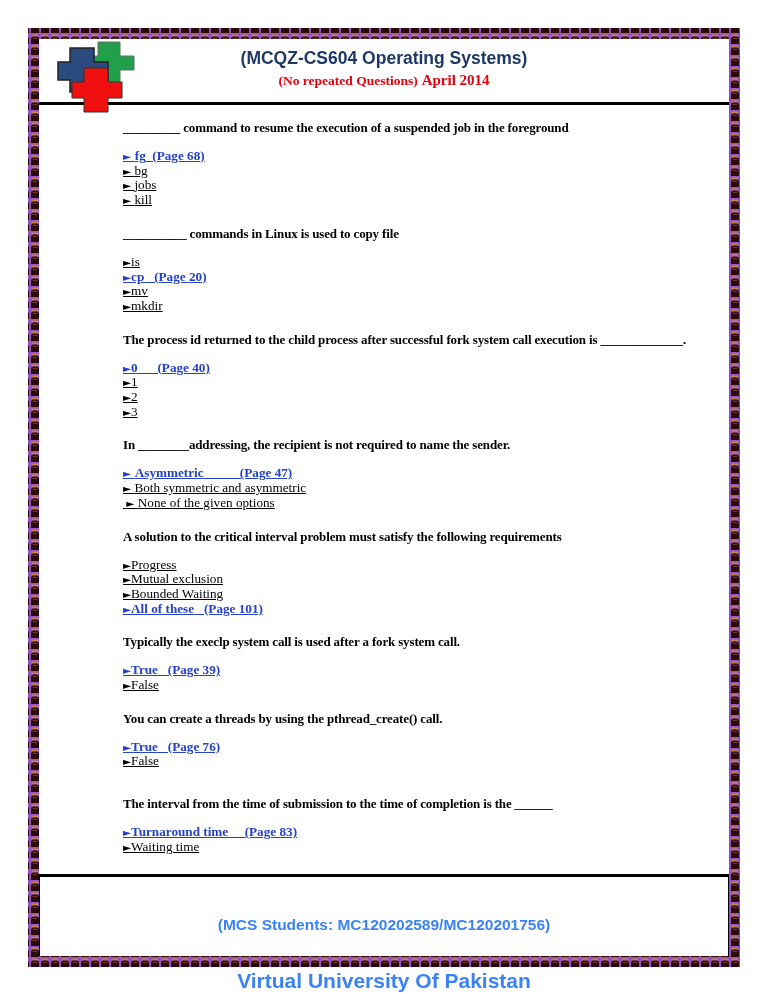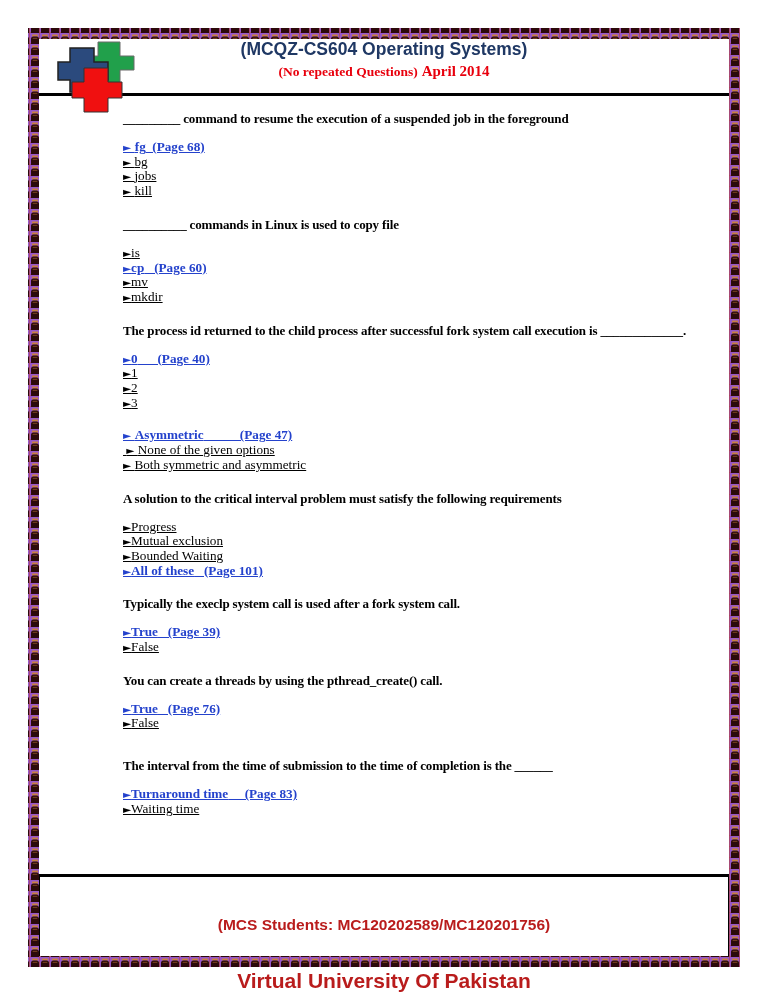--- a/index.html
+++ b/index.html
@@ -8,21 +8,21 @@
     font-family:"Liberation Serif", serif; overflow:hidden;
   }
   .border-frame { position:absolute; left:0; top:0; z-index:0; }
 
   .content {
     position:absolute; left:39px; top:39px; width:690px; height:917px;
     background:#ffffff; z-index:1;
   }
 
   
-  .header { position:relative; text-align:center; height:50px; }
+  .header { position:relative; text-align:center; padding-top:9px; height:50px; }
   .doc-title {
     font-family:"Liberation Sans", sans-serif; font-weight:bold;
     font-size:17.5px; color:#1F3864; line-height:20px;
   }
   .doc-subtitle { margin-top:2px; font-weight:bold; color:#E8000D; line-height:19px; }
   .subtitle-prefix { font-size:13.5px; }
   .subtitle-date  { font-size:15px; }
   .header-rule { height:3px; background:#000; margin-top:4px; position:relative; z-index:2; }
 
   .logo {
@@ -41,21 +41,21 @@
     font-size:13.2px; line-height:14.7px; white-space:pre-wrap; color:#000;text-decoration:underline;
   }
   .option.correct { color:#2442CC; font-weight:bold; }
   .marker { font-family:"DejaVu Sans", sans-serif; font-size:10.5px; }
 
   
   .footer {
     position:absolute; left:0; right:0; bottom:0; height:77px;
     border-top:3px solid #000; border-left:1px solid #000; border-right:1px solid #000;
     text-align:center; font-family:"Liberation Sans", sans-serif; font-weight:bold;
-    color:#b91c1c; padding-top:2px; white-space:pre-wrap;
+    color:#3b82f6; padding-top:2px; white-space:pre-wrap;
   }
   .footer-line1 { font-size:15.5px; line-height:20px; }
   .footer-line2 { font-size:21px; line-height:19px; }
 </style>
 </head>
 <body>
 
 <div class="page">
 
   <svg class="border-frame" width="768" height="994" aria-hidden="true">
@@ -99,41 +99,42 @@
             <div class="option"><span class="marker">► </span><span>bg</span></div>
             <div class="option"><span class="marker">► </span><span>jobs</span></div>
             <div class="option"><span class="marker">► </span><span>kill</span></div>
           </div>
   </div>
 
   <div class="question">
     <p class="q-text">__________ commands in Linux is used to copy file</p>
     <div class="options">
             <div class="option"><span class="marker">►</span><span>is</span></div>
-            <div class="option correct"><span class="marker">►</span><span>cp</span><span>   (Page 60)</span></div>
+            <div class="option correct"><span class="marker">►</span><span>cp</span><span>   (Page 20)</span></div>
             <div class="option"><span class="marker">►</span><span>mv</span></div>
             <div class="option"><span class="marker">►</span><span>mkdir</span></div>
           </div>
   </div>
 
   <div class="question">
     <p class="q-text">The process id returned to the child process after successful fork system call execution is _____________.</p>
     <div class="options">
             <div class="option correct"><span class="marker">►</span><span>0</span><span>      (Page 40)</span></div>
             <div class="option"><span class="marker">►</span><span>1</span></div>
             <div class="option"><span class="marker">►</span><span>2</span></div>
             <div class="option"><span class="marker">►</span><span>3</span></div>
           </div>
   </div>
 
   <div class="question">
+    <p class="q-text">In ________addressing, the recipient is not required to name the sender.</p>
     <div class="options">
             <div class="option correct"><span class="marker">► </span><span>Asymmetric</span><span>           (Page 47)</span></div>
+            <div class="option"><span class="marker">► </span><span>Both symmetric and asymmetric</span></div>
             <div class="option"><span class="marker"> ► </span><span>None of the given options</span></div>
-            <div class="option"><span class="marker">► </span><span>Both symmetric and asymmetric</span></div>
           </div>
   </div>
 
   <div class="question">
     <p class="q-text">A solution to the critical interval problem must satisfy the following requirements</p>
     <div class="options">
             <div class="option"><span class="marker">►</span><span>Progress</span></div>
             <div class="option"><span class="marker">►</span><span>Mutual exclusion</span></div>
             <div class="option"><span class="marker">►</span><span>Bounded Waiting</span></div>
             <div class="option correct"><span class="marker">►</span><span>All of these</span><span>   (Page 101)</span></div>

